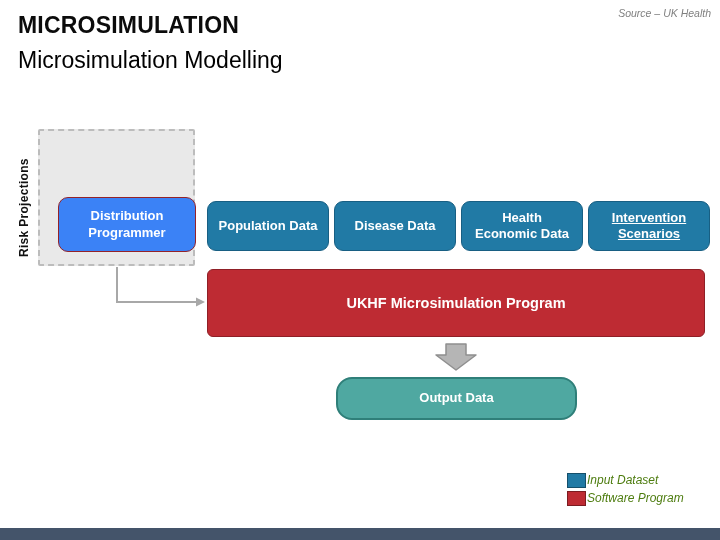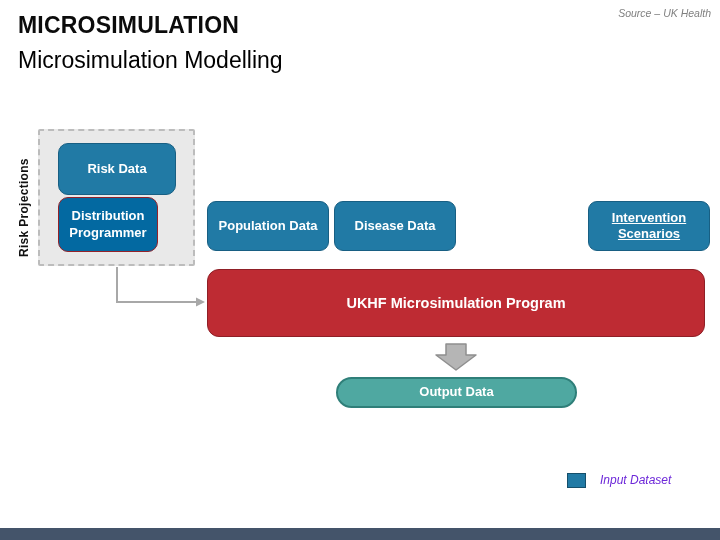--- a/index.html
+++ b/index.html
@@ -39,46 +39,46 @@
   .node {
     position: absolute; display: flex; align-items: center; justify-content: center;
     text-align: center; color: #ffffff; font-weight: bold; line-height: 1.25;
   }
   .risk-data-box {
     left: 58px; top: 143px; width: 118px; height: 52px;
     background: #217AA5; border: 1.5px solid #185f83; border-radius: 10px;
     font-size: 13px;
   }
   .distribution-box {
-    left: 58px; top: 197px; width: 100px; height: 55px;
-    background: #0369a1; border: 1.5px solid #93222a; border-radius: 10px;
+    left: 58px; top: 197px; width: 138px; height: 55px;
+    background: #3b82f6; border: 1.5px solid #93222a; border-radius: 10px;
     font-size: 13px; padding: 2px 10px;
   }
 
   
   .input-box {
     top: 201px; width: 122px; height: 50px;
     background: #217AA5; border: 1.5px solid #185f83; border-radius: 9px;
     font-size: 13px; padding: 2px 8px;
   }
   .input-box.b0 { left: 207px; }
   .input-box.b1 { left: 334px; }
   .input-box.b2 { left: 461px; }
   .input-box.b3 { left: 588px; text-decoration: underline; }
 
   
   .program-box {
     left: 207px; top: 269px; width: 498px; height: 68px;
-    background: #be2b33; border: 1.5px solid #8f1f26; border-radius: 12px;
+    background: #be2b33; border: 1.5px solid #8f1f26; border-radius: 6px;
     font-size: 14.5px;
   }
 
   
   .output-pill {
-    left: 336px; top: 377px; width: 241px; height: 31px;
+    left: 336px; top: 377px; width: 241px; height: 43px;
     background: #4fa8a1; border: 2px solid #2f7f79; border-radius: 16px;
     font-size: 13px;
   }
 
   
   .overlay {
     position: absolute; left: 0; top: 0; width: 720px; height: 540px;
     pointer-events: none;
   }
 
@@ -87,21 +87,21 @@
     position: absolute; left: 567px; top: 471px;
   }
   .legend-row {
     display: flex; align-items: center; height: 18px;
   }
   .legend-swatch {
     width: 19px; height: 15px; flex: 0 0 auto;
     border: 1px solid rgba(0,0,0,0.35);
   }
   .legend-label {
-    margin-left: 14px; font-size: 12px; font-style: italic; color: #6d28d9;
+    margin-left: 1px; font-size: 12px; font-style: italic; color: #4d7c0f;
     white-space: nowrap;
   }
 
   
   .footer-bar {
     position: absolute; left: 0; bottom: 0; width: 720px; height: 12px;
     background: #44546a;
   }
 </style>
 </head>
@@ -120,33 +120,37 @@
       <path d="M196,297.5 L205,302 L196,306.5 Z" fill="#a8a8a8"></path>
     </g>
 
     <g>
       <path d="M446,344 L466,344 L466,355 L476,355 L456,370 L436,355 L446,355 Z" fill="#b5b5b5" stroke="#8f8f8f" stroke-width="1.5" stroke-linejoin="round"></path>
     </g>
   </svg>
 
   <div class="risk-group"></div>
   <div class="risk-label">Risk Projections</div>
-  <div class="node risk-data-box">Risk Data</div>
   <div class="node distribution-box">Distribution Programmer</div>
 
   <div class="node input-box b1">Disease Data</div>
   <div class="node input-box b0">Population Data</div>
+  <div class="node input-box b2">Health Economic Data</div>
   <div class="node input-box b3">Intervention Scenarios</div>
 
   <div class="node program-box">UKHF Microsimulation Program</div>
 
   <div class="node output-pill">Output Data</div>
 
   <div class="legend">
     <div class="legend-row">
       <span class="legend-swatch" style="background-color: rgb(33, 122, 165);"></span>
       <span class="legend-label">Input Dataset</span>
     </div>
+    <div class="legend-row">
+      <span class="legend-swatch" style="background-color: rgb(190, 43, 51);"></span>
+      <span class="legend-label">Software Program</span>
+    </div>
   </div>
 
   <div class="footer-bar" style="background-color: rgb(68, 84, 106);"></div>
 
 </div>
 
 </body></html>

